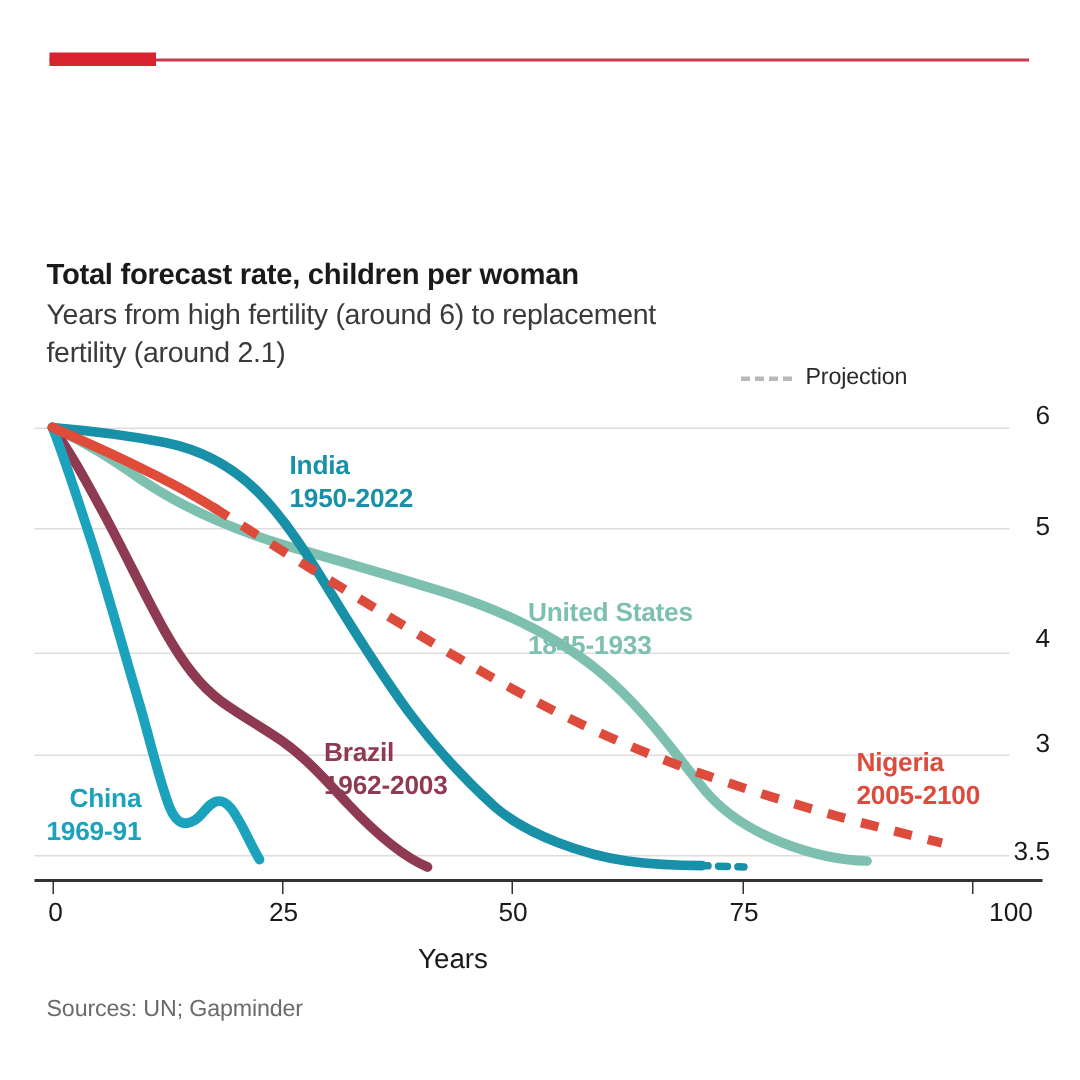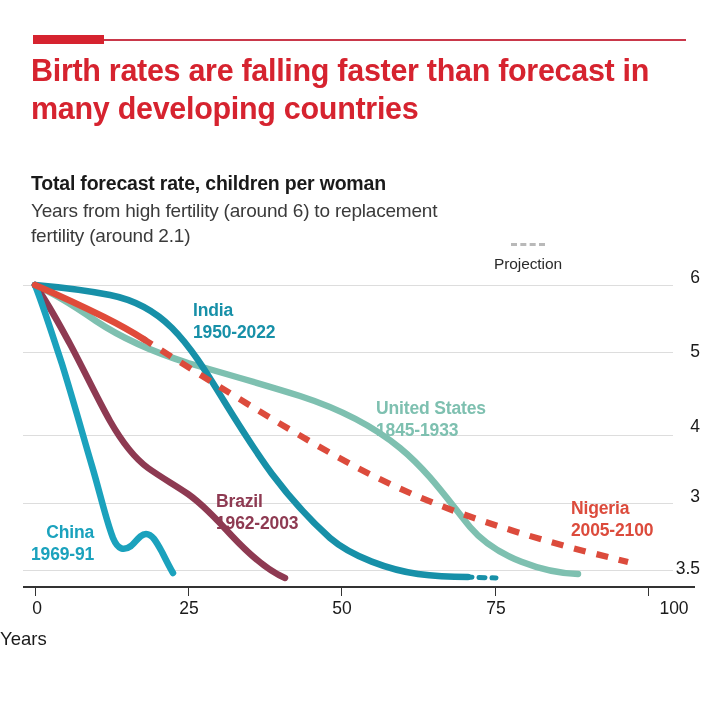--- a/index.html
+++ b/index.html
@@ -82,21 +82,20 @@
   }
 
   
   .legend {
     position: absolute;
     left: 494px;
     top: 243px;
     display: flex;
     align-items: center;
     gap: 9px;
-    flex-direction: column;
   }
   .legend-dash {
     width: 34px;
     height: 0;
     border-top: 3.2px dashed #b9b9b9;
   }
   .legend-label {
     font-size: 15.5px;
     color: #2a2a2a;
     letter-spacing: -0.1px;
@@ -143,20 +142,21 @@
     top: 598px;
     font-size: 17.5px;
     color: #1a1a1a;
     transform: translateX(-50%);
   }
   .axis-title {
     position: absolute;
     top: 628px;
     left: 0;
     width: 604px;
+    text-align: center;
     font-size: 18.5px;
     color: #1a1a1a;
   }
 
   
   .series-label {
     position: absolute;
     font-size: 17.5px;
     font-weight: bold;
     line-height: 1.24;
@@ -178,21 +178,20 @@
 </head>
 <body>
 
 <div class="page">
 
   <div class="rule-wrap">
     <div class="rule-thin"></div>
     <div class="rule-thick"></div>
   </div>
 
-  <div class="title">Birth rates are falling faster than forecast in many developing countries</div>
 
   <div class="subtitle-bold">Total forecast rate, children per woman</div>
   <div class="subtitle-light">Years from high fertility (around 6) to replacement fertility (around 2.1)</div>
 
   <div class="legend">
     <span class="legend-dash"></span>
     <span class="legend-label">Projection</span>
   </div>
 
   <div class="plot">
@@ -244,27 +243,28 @@
     <div class="xlabel" style="left:189px;">25</div>
     <div class="xlabel" style="left:342px;">50</div>
     <div class="xlabel" style="left:496px;">75</div>
     <div class="xlabel" style="left:650px;margin-left:24px;">100</div>
 
     <div class="axis-title">Years</div>
 
     <div class="series-label" style="left:193px; top:300px; color:#1790a8;">India
 1950-2022</div>
 
-    <div class="series-label" style="left:376px; top:398px; color:#7ec0b0;">United States
+    <div class="series-label" style="left:352px; top:398px; color:#7ec0b0;">United States
 1845-1933</div>
 
     <div class="series-label" style="left:216px; top:491px; color:#8e3a52;">Brazil
 1962-2003</div>
 
     <div class="series-label" style="left:571px; top:498px; color:#dc4b3c;">Nigeria
 2005-2100</div>
 
     <div class="series-label" style="left:31px; top:522px; color:#1ba2bd;text-align:right;">China
 1969-91</div>
   </div>
 
+  <div class="footer">Sources: UN; Gapminder</div>
 
 </div>
 
 </body></html>

